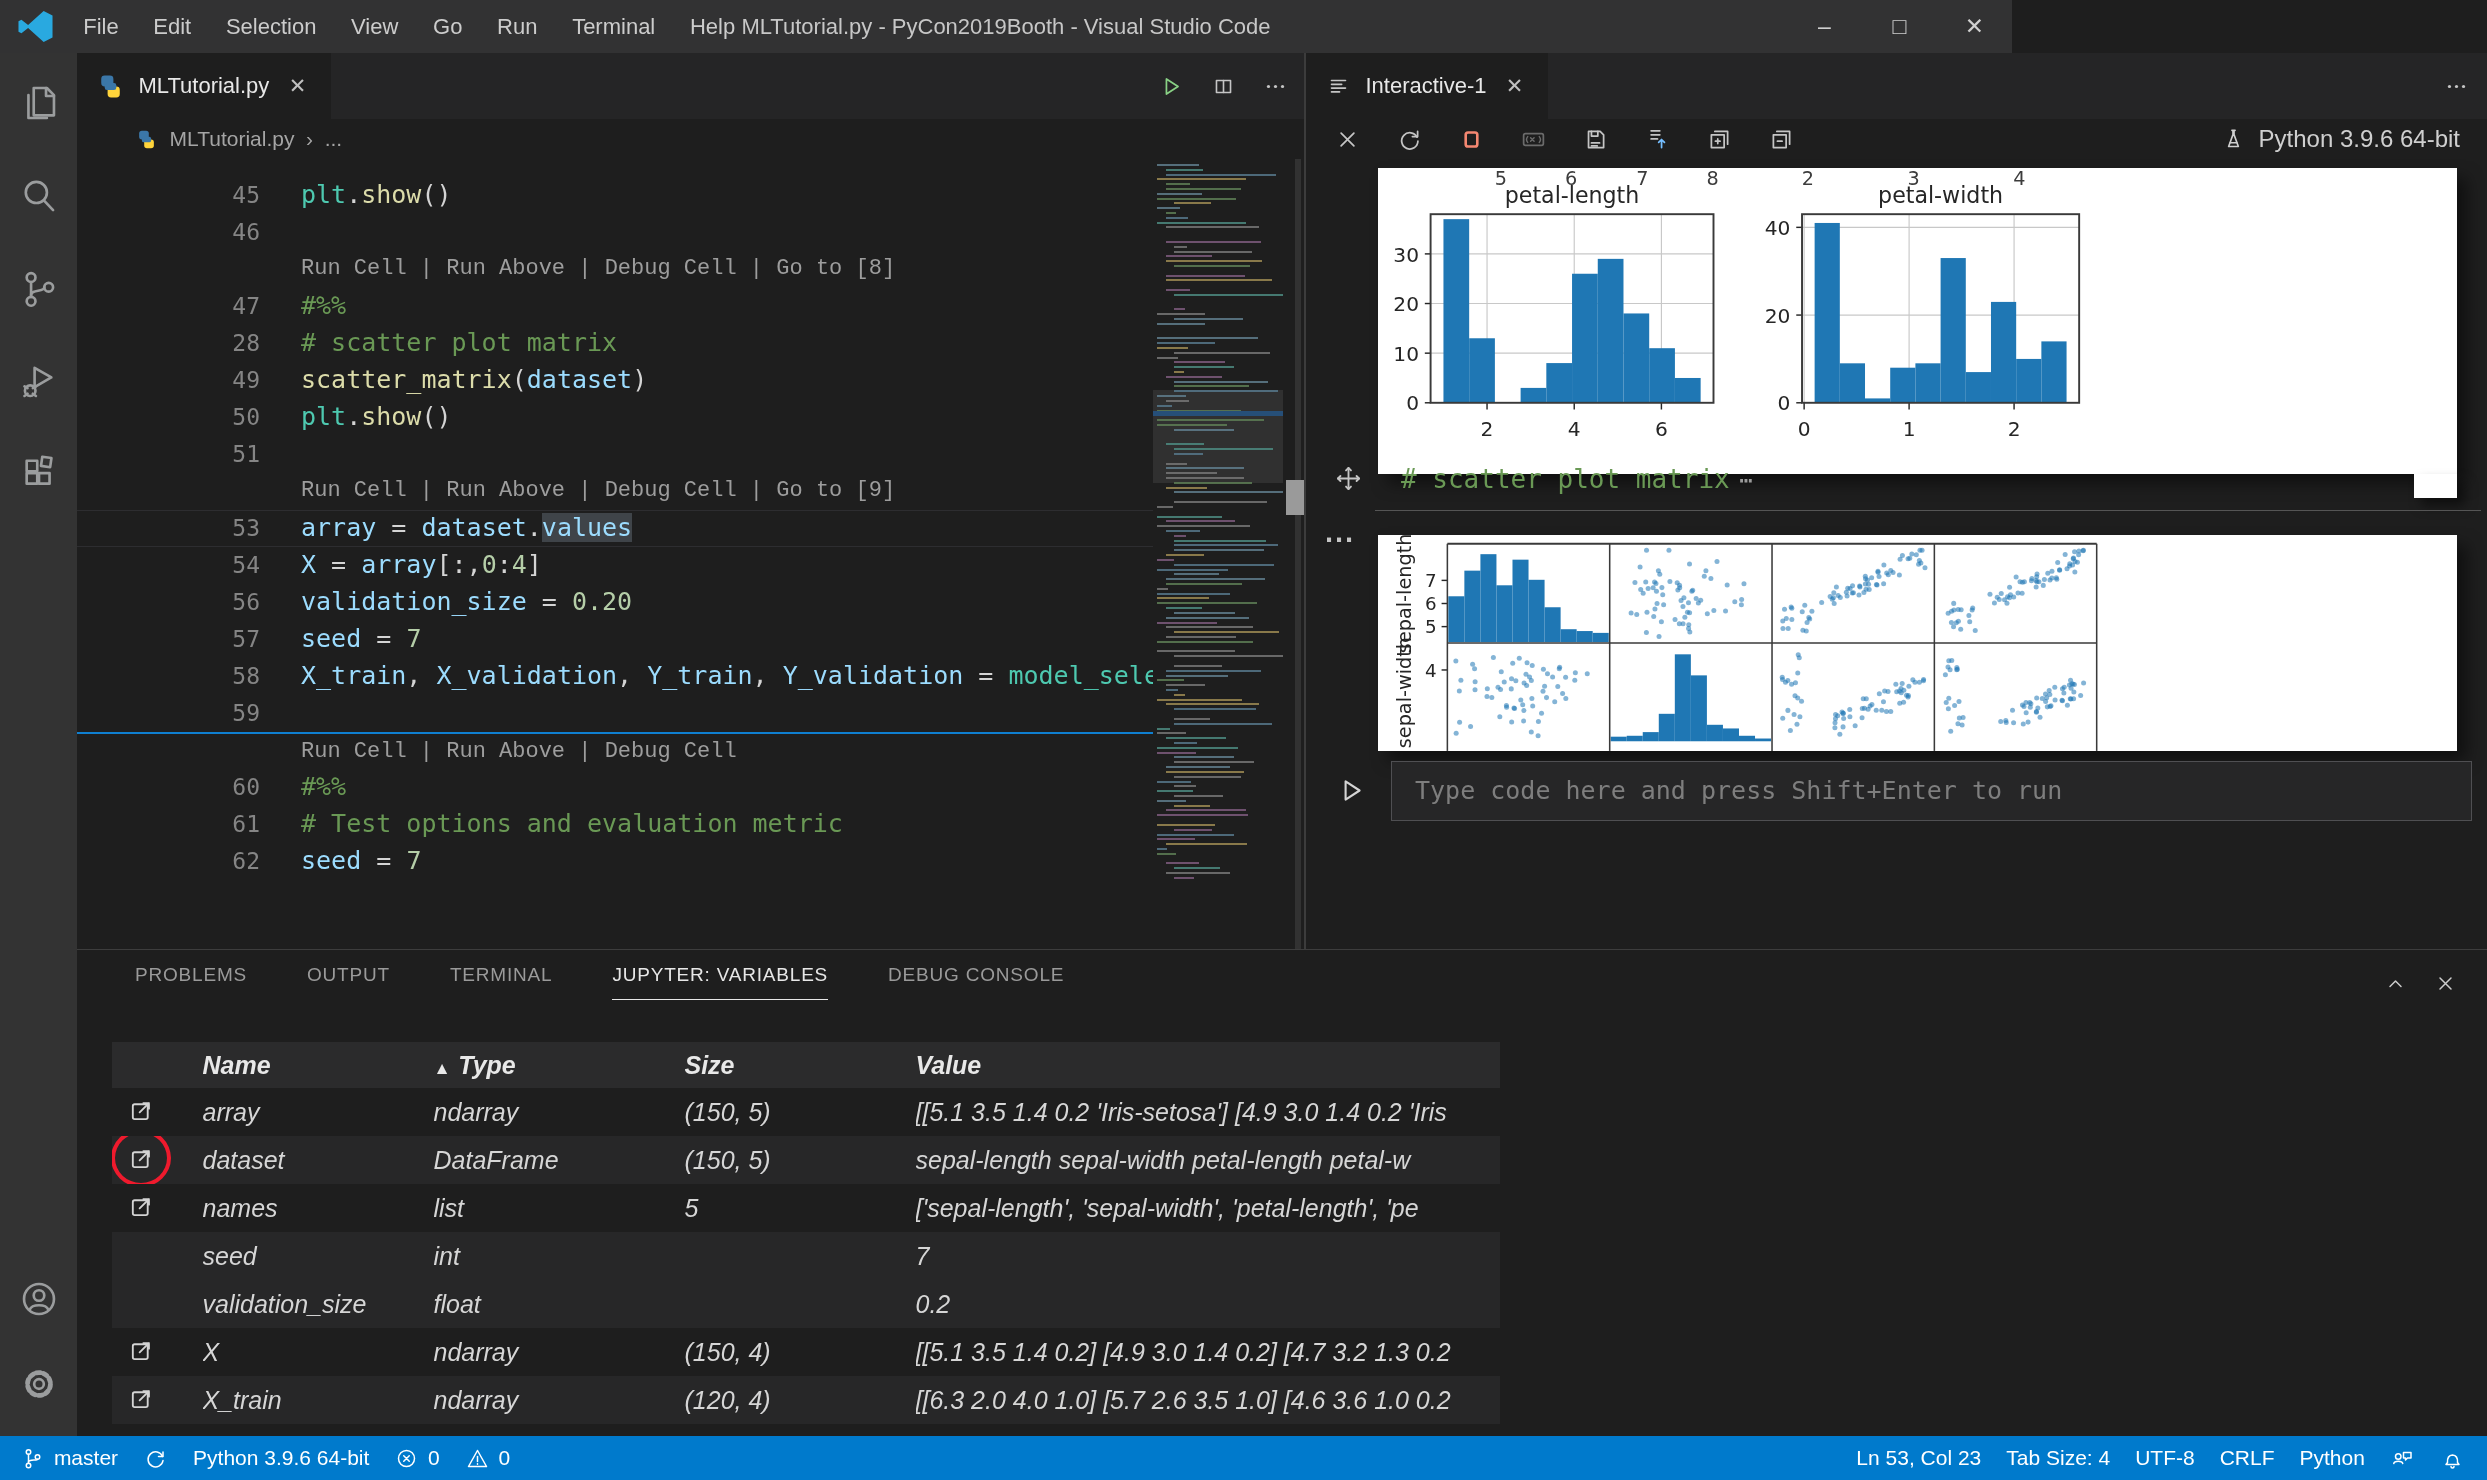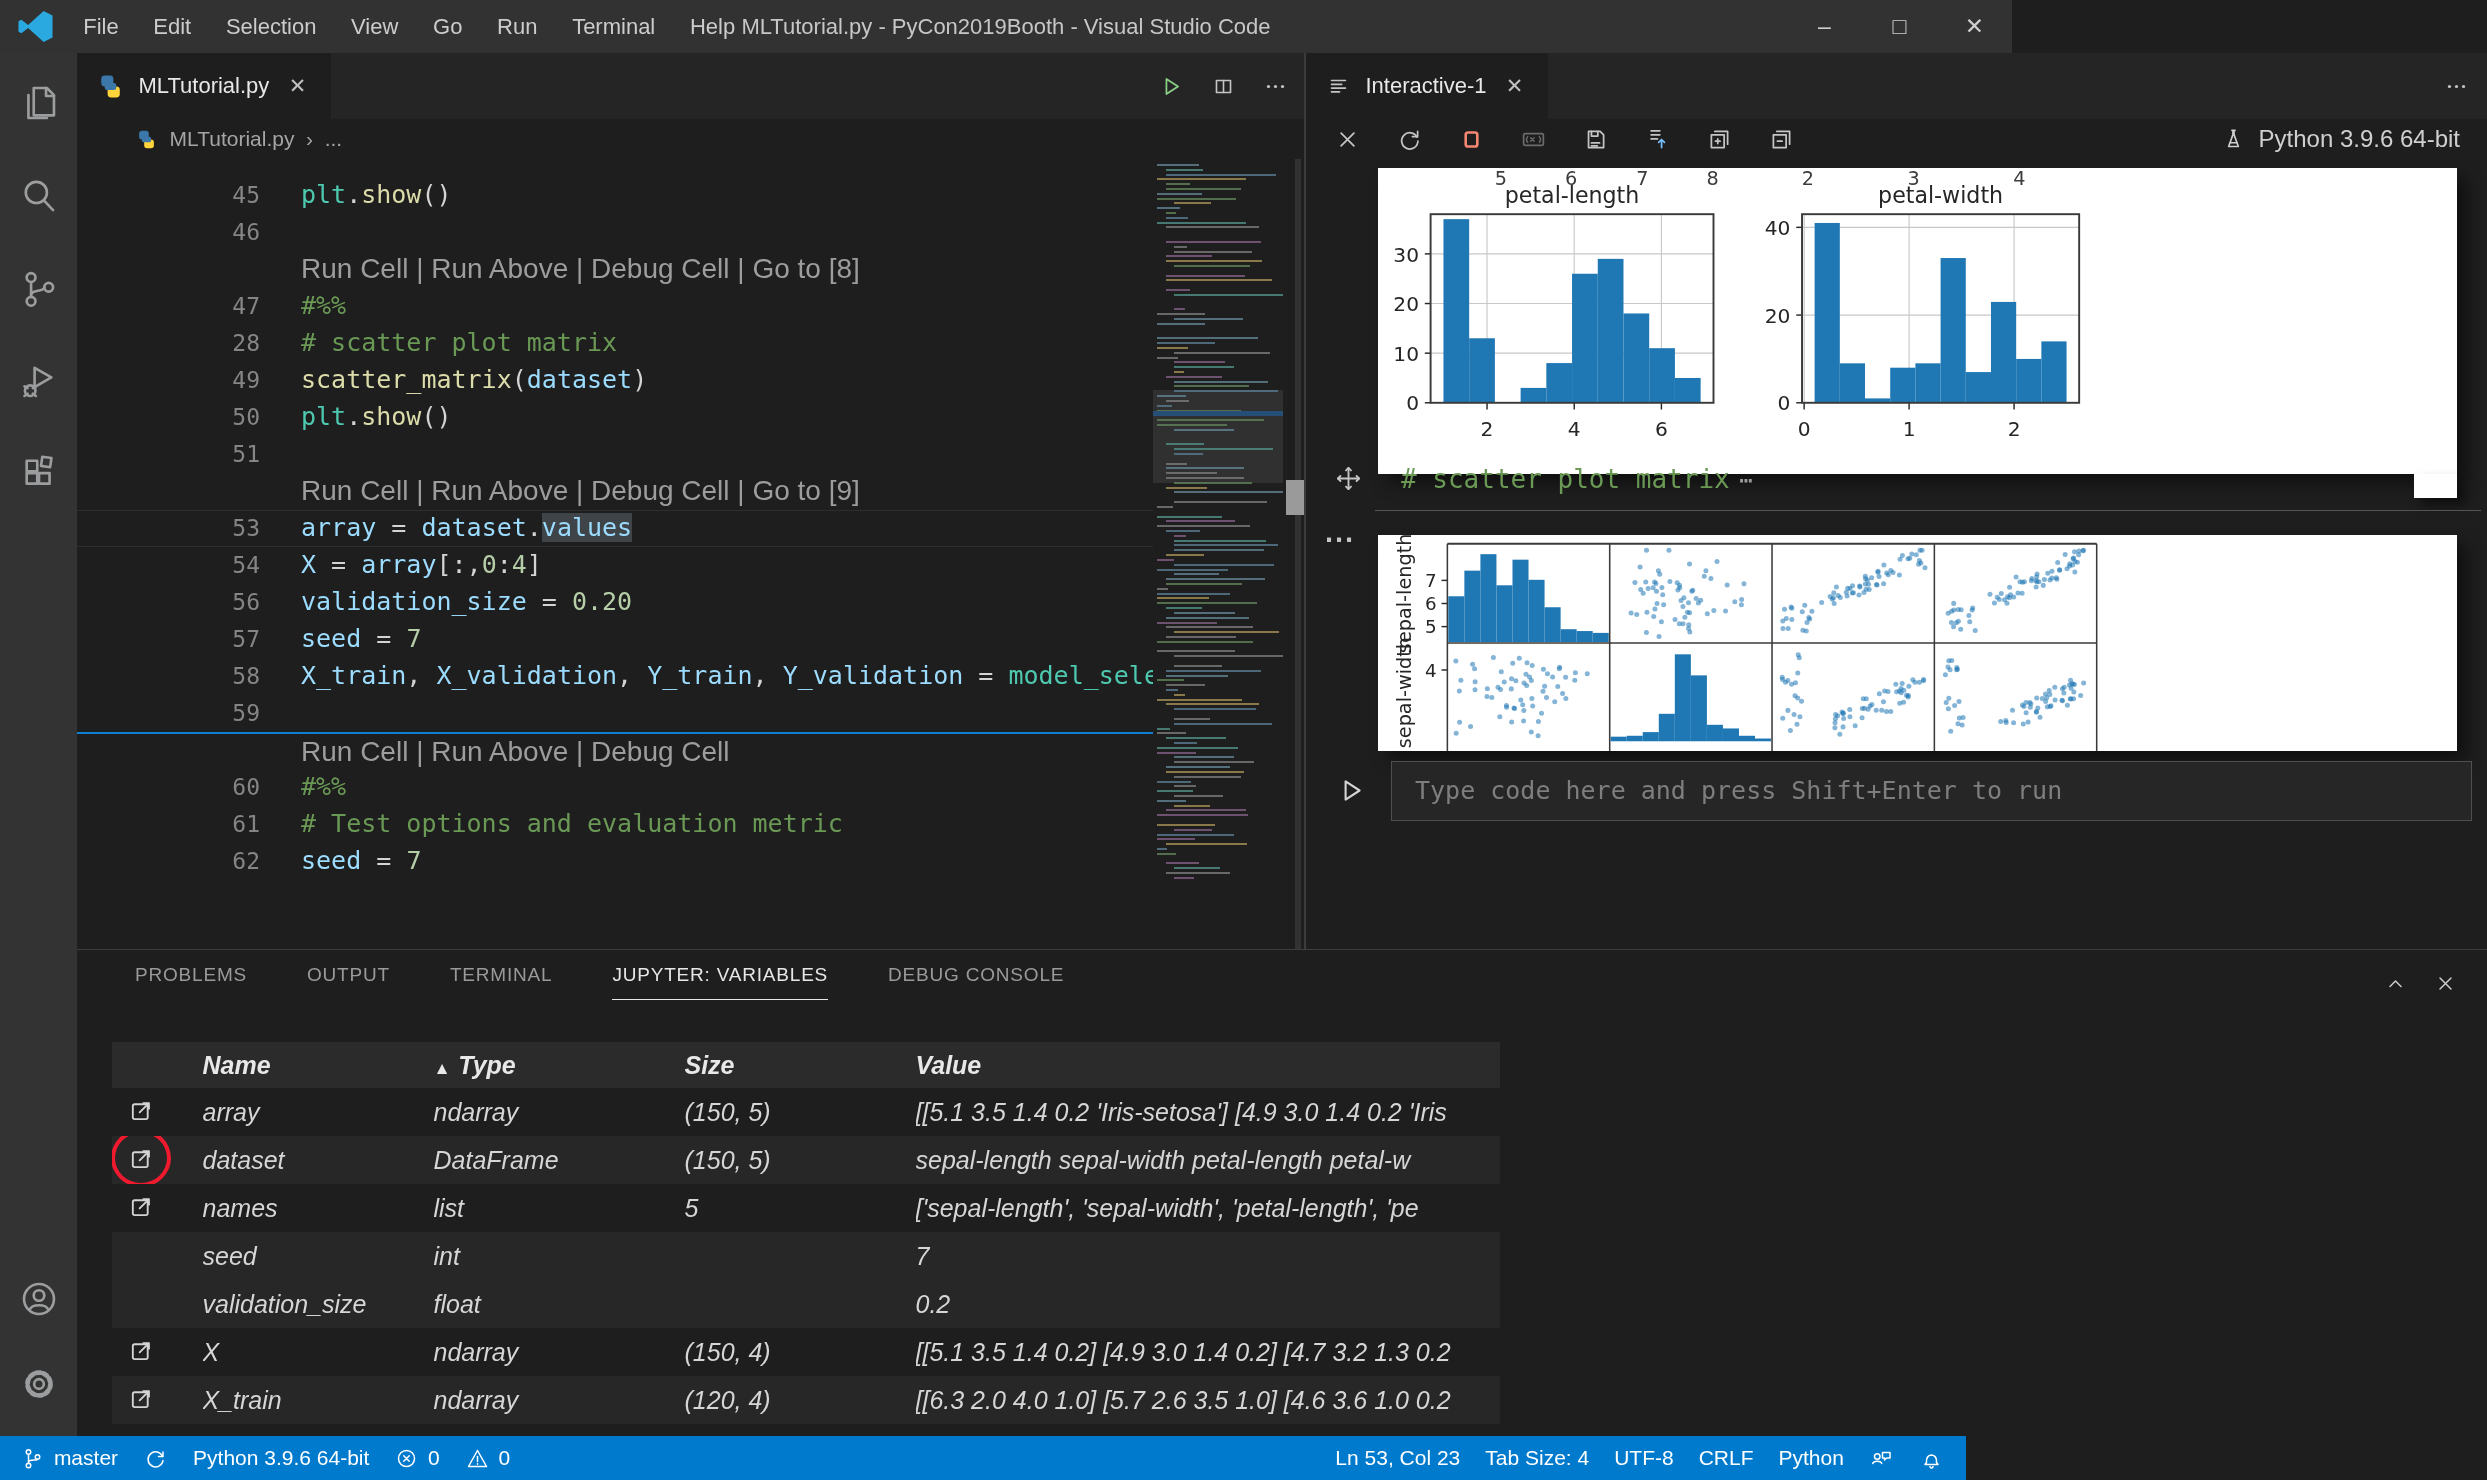--- a/index.html
+++ b/index.html
@@ -32,21 +32,21 @@
   .tab-close { color:#c0c0c0; font-size:21px; padding:1.9px 5.8px; }
   .editor-actions { position:absolute; right:17.3px; top:0; height:66px; display:flex; align-items:center; gap:25px; }
   #breadcrumb { position:absolute; left:58px; top:66px; height:40px; display:flex; align-items:center; gap:11.6px; font-size:21px; color:#a5a5a5; }
   #code-area { position:absolute; left:0; top:106px; width:1076px; height:790px; overflow:hidden; padding-top:18.3px;
                font-family:"DejaVu Sans Mono", monospace; }
   .crow { height:37px; display:flex; white-space:pre; position:relative; }
   .crow.blue { border-top:2.9px solid #0f7fd0; }
   .crow.cur  { box-shadow: inset 0 1px 0 #2d2d30, inset 0 -1px 0 #2d2d30; }
   .ln { width:183px; flex:none; text-align:right; font-size:23px; line-height:37px; color:#858585; }
   .ctext { padding-left:41px; font-size:25px; line-height:36px; }
-  .lens { padding-left:41px; font-family:Liberation Sans, sans-serif; font-size:28px; line-height:35px; color:#9d9d9d; }
+  .lens { padding-left:41px; font-family:Liberation Mono, monospace; font-size:22px; line-height:35px; color:#9d9d9d; }
   .tok-c { color:#6a9955; } .tok-v { color:#9cdcfe; } .tok-o { color:#d4d4d4; }
   .tok-n { color:#b5cea8; } .tok-f { color:#dcdcaa; } .tok-t { color:#4ec9b0; }
   .tok-vh { color:#9cdcfe; background:#3f4449; }
   #minimap { left:1153px; top:159px; width:130px; height:790px; overflow:hidden; }
   #minimap-slider { position:absolute; left:0; top:231px; width:130px; height:93px; background:rgba(160,160,160,0.14); }
   #map-handle { left:1286px; top:480px; width:21px; height:35px; background:#9a9a9a; }
   #editor-sash { left:1304px; top:53px; width:1.9px; height:896px; background:#3c3c3c; }
   #editor-scrollbar { left:1295px; top:159px; width:5.8px; height:790px; background:#3f3f3f; opacity:.6; }
 
   
@@ -73,21 +73,21 @@
   #vars-table { position:absolute; left:35px; top:92px; width:1388px; }
   .vrow { display:grid; grid-template-columns:77px 231px 251px 231px 1fr; align-items:center; height:48px; padding-left:13.5px; overflow:hidden; }
   .vrow.head { height:46px; background:#2b2b2c; font-weight:bold; color:#e8e8e8; font-size:24px; }
   .vrow.alt { background:#272728; }
   .vcell { font-size:25px; color:#d6d6d6; white-space:nowrap; overflow:hidden;font-style:italic; }
   .vicon { position:relative; color:#d4d4d4; width:39px; }
   .ring { position:absolute; left:-14.5px; top:-13.5px; width:60px; height:58px; border:4.8px solid #ef1a2d; border-radius:50%; }
   .sort-arrow { font-size:17.3px; margin-right:7.7px; color:#e8e8e8; }
 
   
-  #statusbar { left:0; top:1436px; width:1966px; height:44px; background:#007acc; color:#ffffff; display:flex; align-items:center; font-size:21px; }
+  #statusbar { left:0; top:1436px; width:2487px; height:44px; background:#007acc; color:#ffffff; display:flex; align-items:center; font-size:21px; }
   .sb-item { display:flex; align-items:center; gap:8.7px; padding:0 12.5px; height:44px; white-space:nowrap; }
   #sb-left { display:flex; margin-left:7.7px; }
   #sb-right { display:flex; margin-left:auto; margin-right:9.6px; }
 </style>
 </head>
 <body>
 
 <div id="root">
 
   <div id="titlebar" class="abs">

